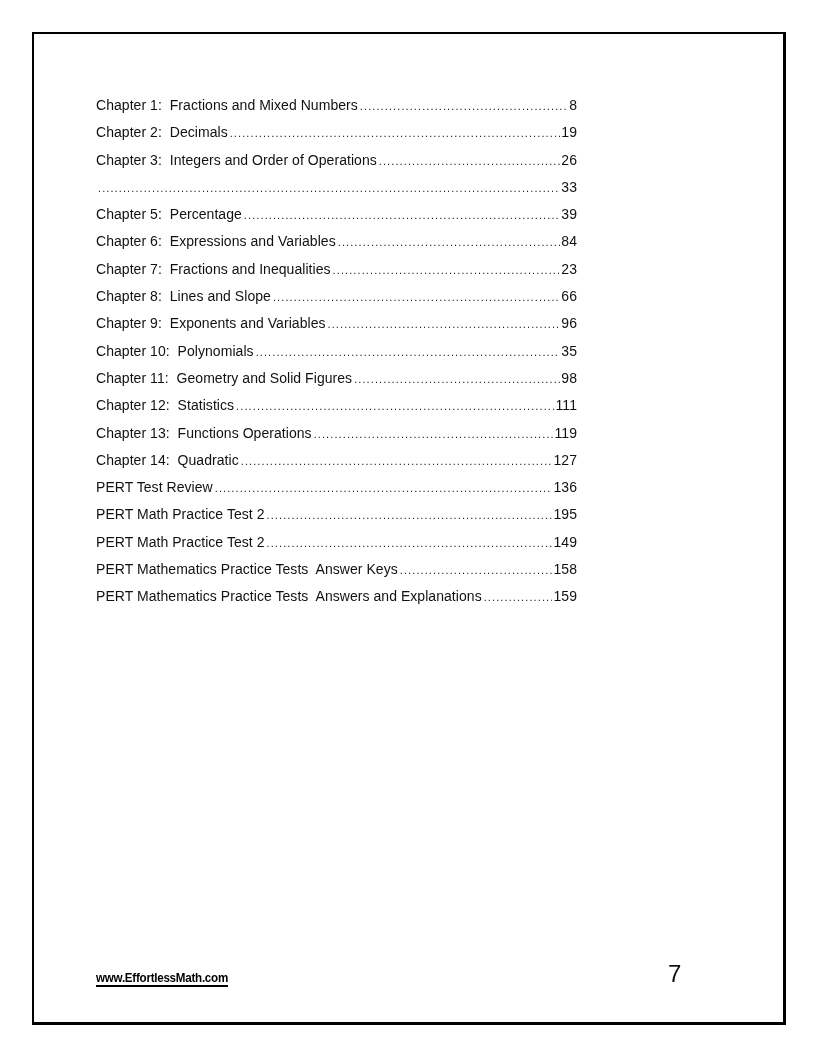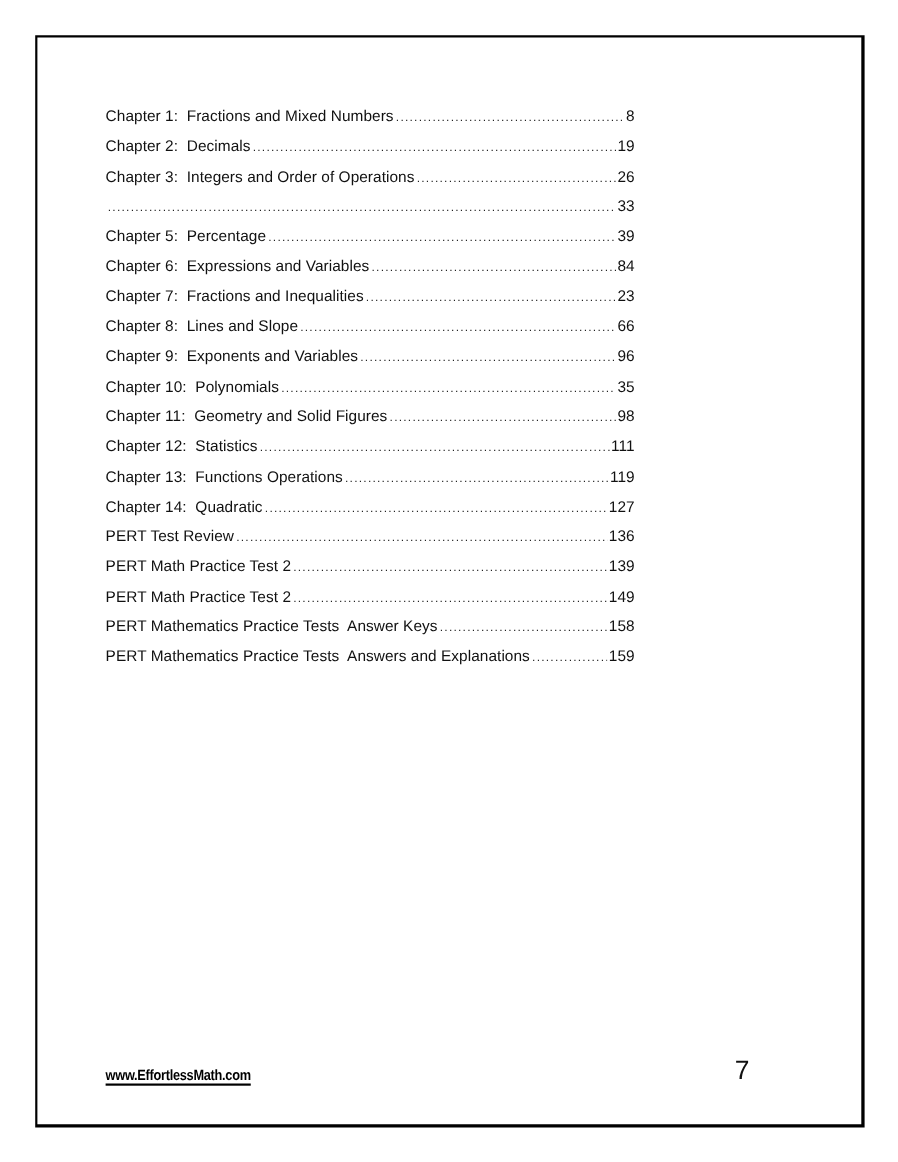--- a/index.html
+++ b/index.html
@@ -115,21 +115,21 @@
     <span class="toc-page">127</span>
   </div>
   <div class="toc-row">
     <span class="toc-title">PERT Test Review</span>
     <span class="toc-leader"></span>
     <span class="toc-page">136</span>
   </div>
   <div class="toc-row">
     <span class="toc-title">PERT Math Practice Test 2</span>
     <span class="toc-leader"></span>
-    <span class="toc-page">139</span>
+    <span class="toc-page">195</span>
   </div>
   <div class="toc-row">
     <span class="toc-title">PERT Math Practice Test 2</span>
     <span class="toc-leader"></span>
     <span class="toc-page">149</span>
   </div>
   <div class="toc-row">
     <span class="toc-title">PERT Mathematics Practice Tests  Answer Keys</span>
     <span class="toc-leader"></span>
     <span class="toc-page">158</span>

